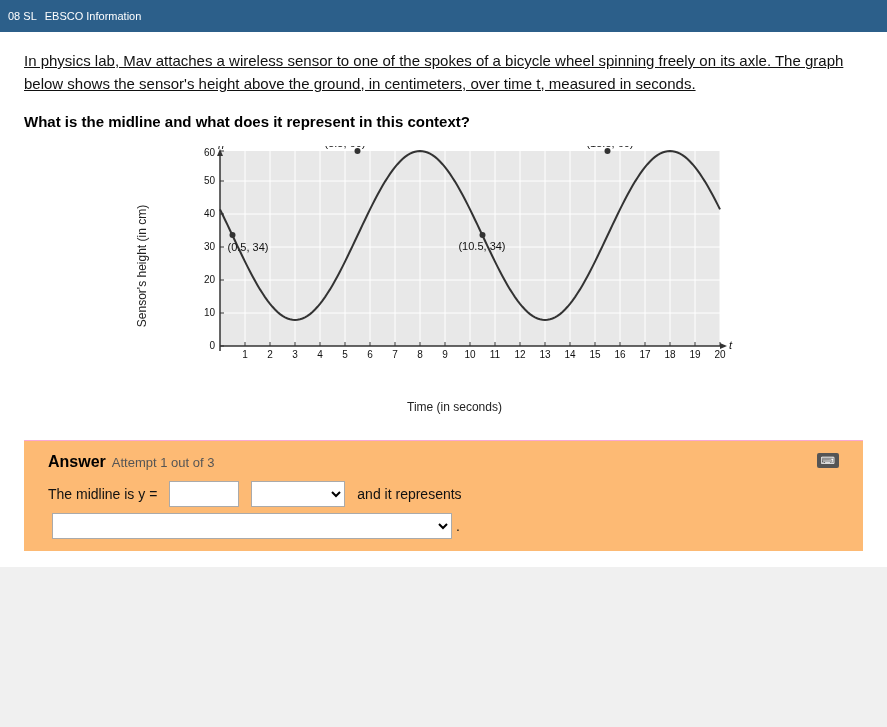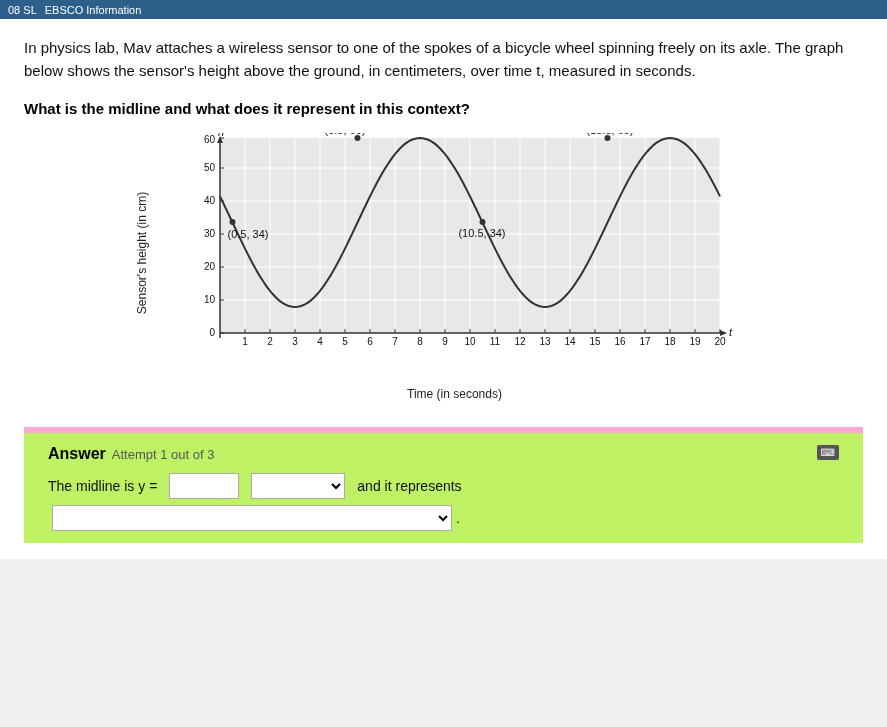--- a/index.html
+++ b/index.html
@@ -5,39 +5,40 @@
     * { box-sizing: border-box; margin: 0; padding: 0; }
     body {
       font-family: Arial, sans-serif;
       background: #f0f0f0;
       width: 887px;
       min-height: 727px;
       overflow: hidden;
     }
     .top-bar {
       background: #2c5f8a;
-      height: 19px;
+      height: 32px;
       display: flex;
       align-items: center;
       padding: 0 8px;
       gap: 8px;
     }
     .top-bar-text {
       color: white;
       font-size: 11px;
     }
     .main-content {
       background: white;
       padding: 18px 24px 16px 24px;
     }
     .problem-text {
       font-size: 15px;
       line-height: 1.5;
       color: #111;
       margin-bottom: 18px;
+      text-decoration: underline;
     }
     .question-text {
       font-size: 15px;
       font-weight: bold;
       margin-bottom: 16px;
       margin-left: 0;
     }
     .graph-container {
       display: flex;
       justify-content: center;
@@ -71,22 +72,22 @@
       right: 0;
       text-align: center;
       font-size: 12px;
       color: #222;
     }
     svg.graph-svg {
       width: 100%;
       height: 100%;
     }
     .answer-section {
-      background: #bef264;
-      border-top: 6px solid #f9a8d4;
+      background: #fdba74;
+      border-top: 1px solid #f9a8d4;
       padding: 12px 24px;
     }
     .attempt-text {
       font-size: 13px;
       color: #555;
       margin-left: 6px;
     }
     .answer-row {
       display: flex;
       align-items: center;

